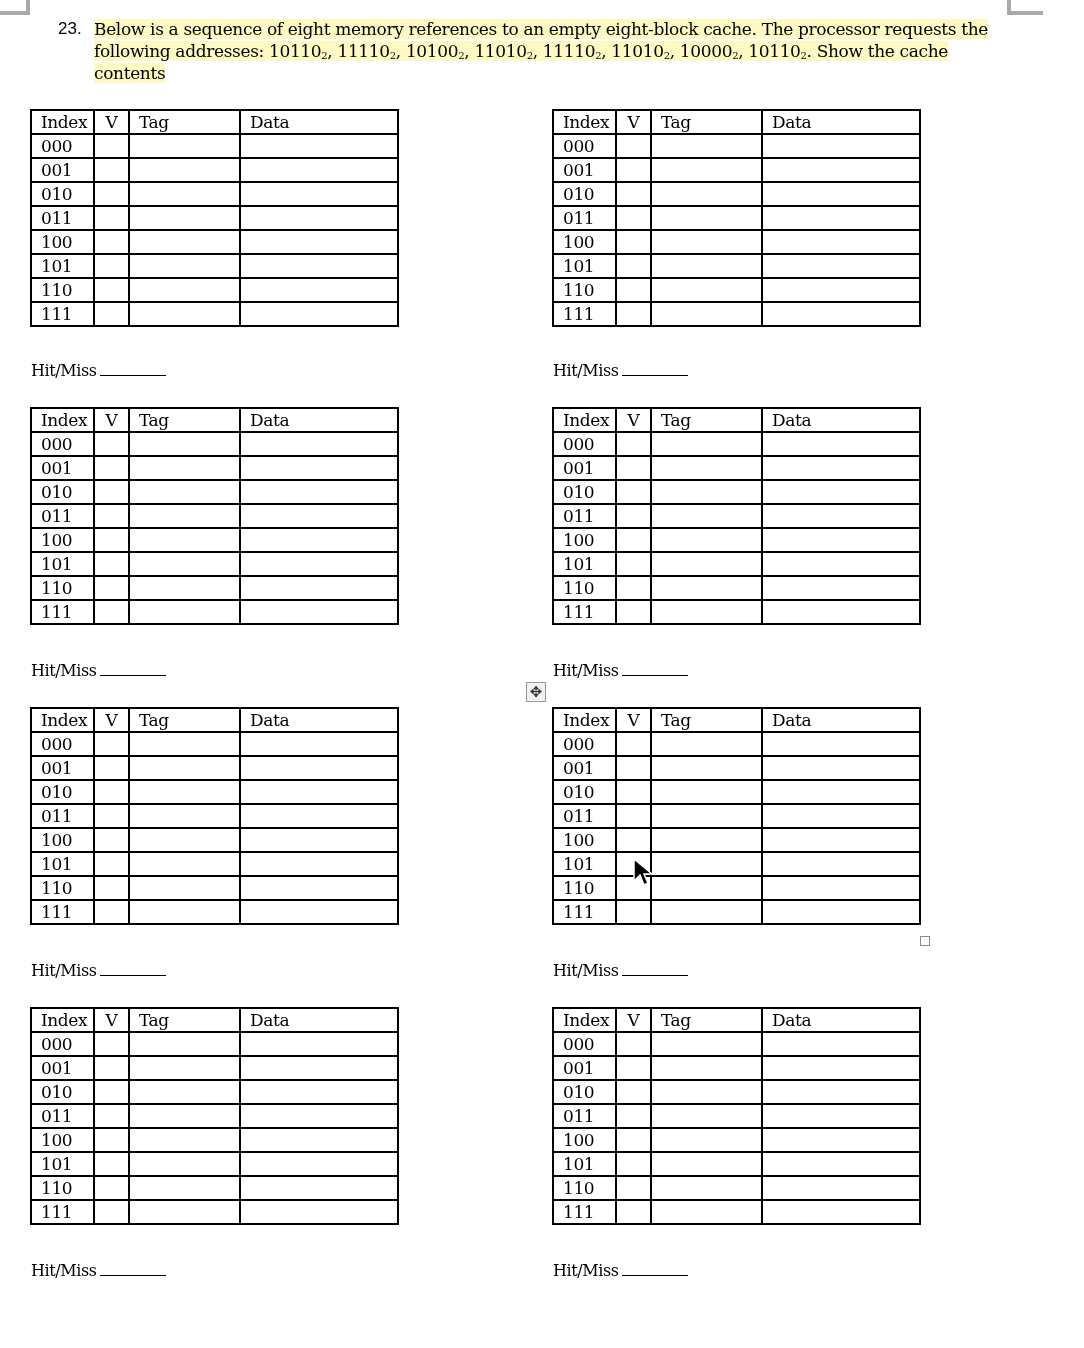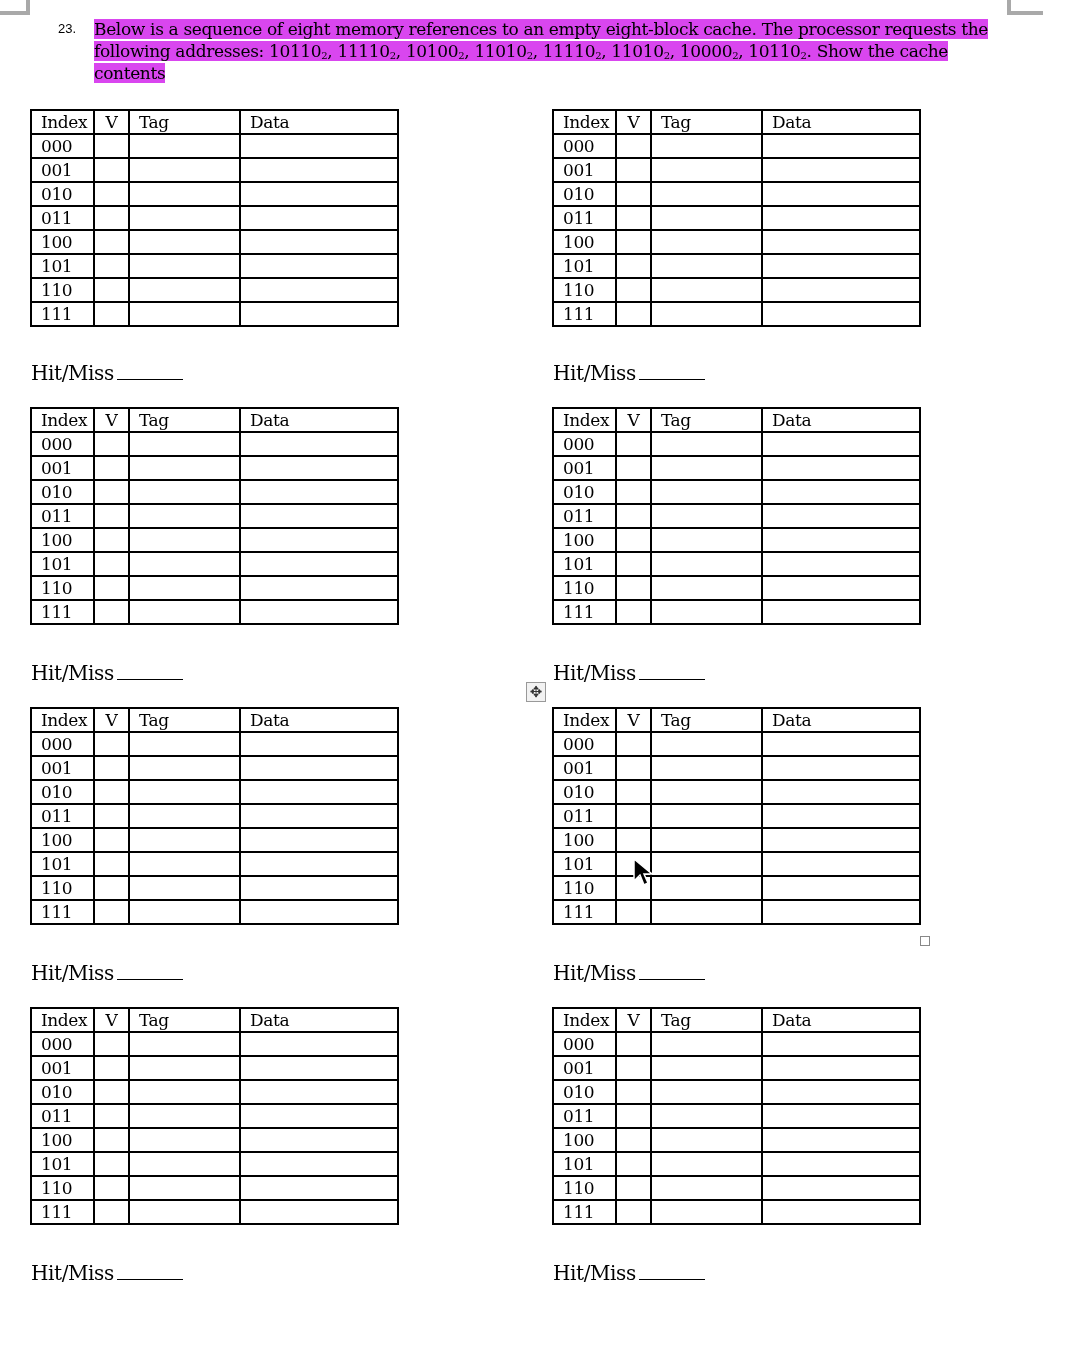--- a/index.html
+++ b/index.html
@@ -2,32 +2,32 @@
 <html><head>
 <meta charset="utf-8">
 <style>
   html, body { margin: 0; padding: 0; background: #ffffff; }
   body { width: 1084px; height: 1348px; position: relative; overflow: hidden;
          font-family: "DejaVu Serif", "Liberation Serif", serif; color: #000; }
   .corner { position: absolute; border-color: #a9a9a9; border-style: solid; }
   .corner-tl { left: 0; top: 0; width: 26px; height: 11px; border-width: 0 4px 4px 0; }
   .corner-tr { left: 1007px; top: 0; width: 32px; height: 11px; border-width: 0 0 4px 4px; }
   .question { position: absolute; left: 58px; top: 18px; width: 960px; font-size: 17px; line-height: 22px; }
-  .qnum { position: absolute; left: 0; top: 0; font-family: "Liberation Sans", sans-serif; font-size: 13px; }
+  .qnum { position: absolute; left: 0; top: 0; font-family: "Liberation Sans", sans-serif; font-size: 17px; }
   .qtext { position: absolute; left: 36px; top: 0; width: 920px; letter-spacing: -0.35px; }
-  .qtext span.hl { background: #d946ef; }
+  .qtext span.hl { background: #fef9c3; }
   .qtext sub { font-size: 10px; vertical-align: -2px; line-height: 0; }
   .cache-table { position: absolute; border-collapse: collapse; width: 369px; table-layout: fixed;
                  font-size: 17px; border-radius: 29px; }
   .cache-table td, .cache-table th { border: 2px solid #000; height: 22px; padding: 0 0 0 9px;
                  font-weight: normal; text-align: left; line-height: 22px; white-space: nowrap; overflow: hidden;
                  letter-spacing: -0.4px; }
   .cache-table th.v { padding-left: 0; text-align: center; }
   .col-index { width: 63px; } .col-v { width: 35px; } .col-tag { width: 111px; } .col-data { width: auto; }
-  .hitmiss { position: absolute; font-size: 20px; letter-spacing: -0.4px; }
+  .hitmiss { position: absolute; font-size: 16px; letter-spacing: -0.4px; }
   .hitmiss .blank { display: inline-block; width: 66px; border-bottom: 1px solid #000; height: 14px; margin-left: 3px; vertical-align: baseline; }
   .move-handle { position: absolute; left: 526px; top: 682px; width: 20px; height: 20px; border: 1px solid #999;
                  background: #f2f2f2; box-sizing: border-box; font-size: 15px; line-height: 18px; text-align: center; color: #333;
                  font-family: "DejaVu Sans", sans-serif; }
   .resize-handle { position: absolute; left: 920px; top: 936px; width: 10px; height: 10px; border: 1px solid #888;
                    background: #fff; box-sizing: border-box; }
   .cursor { position: absolute; left: 632px; top: 857px; width: 24px; height: 32px; }
 </style>
 </head>
 <body>

